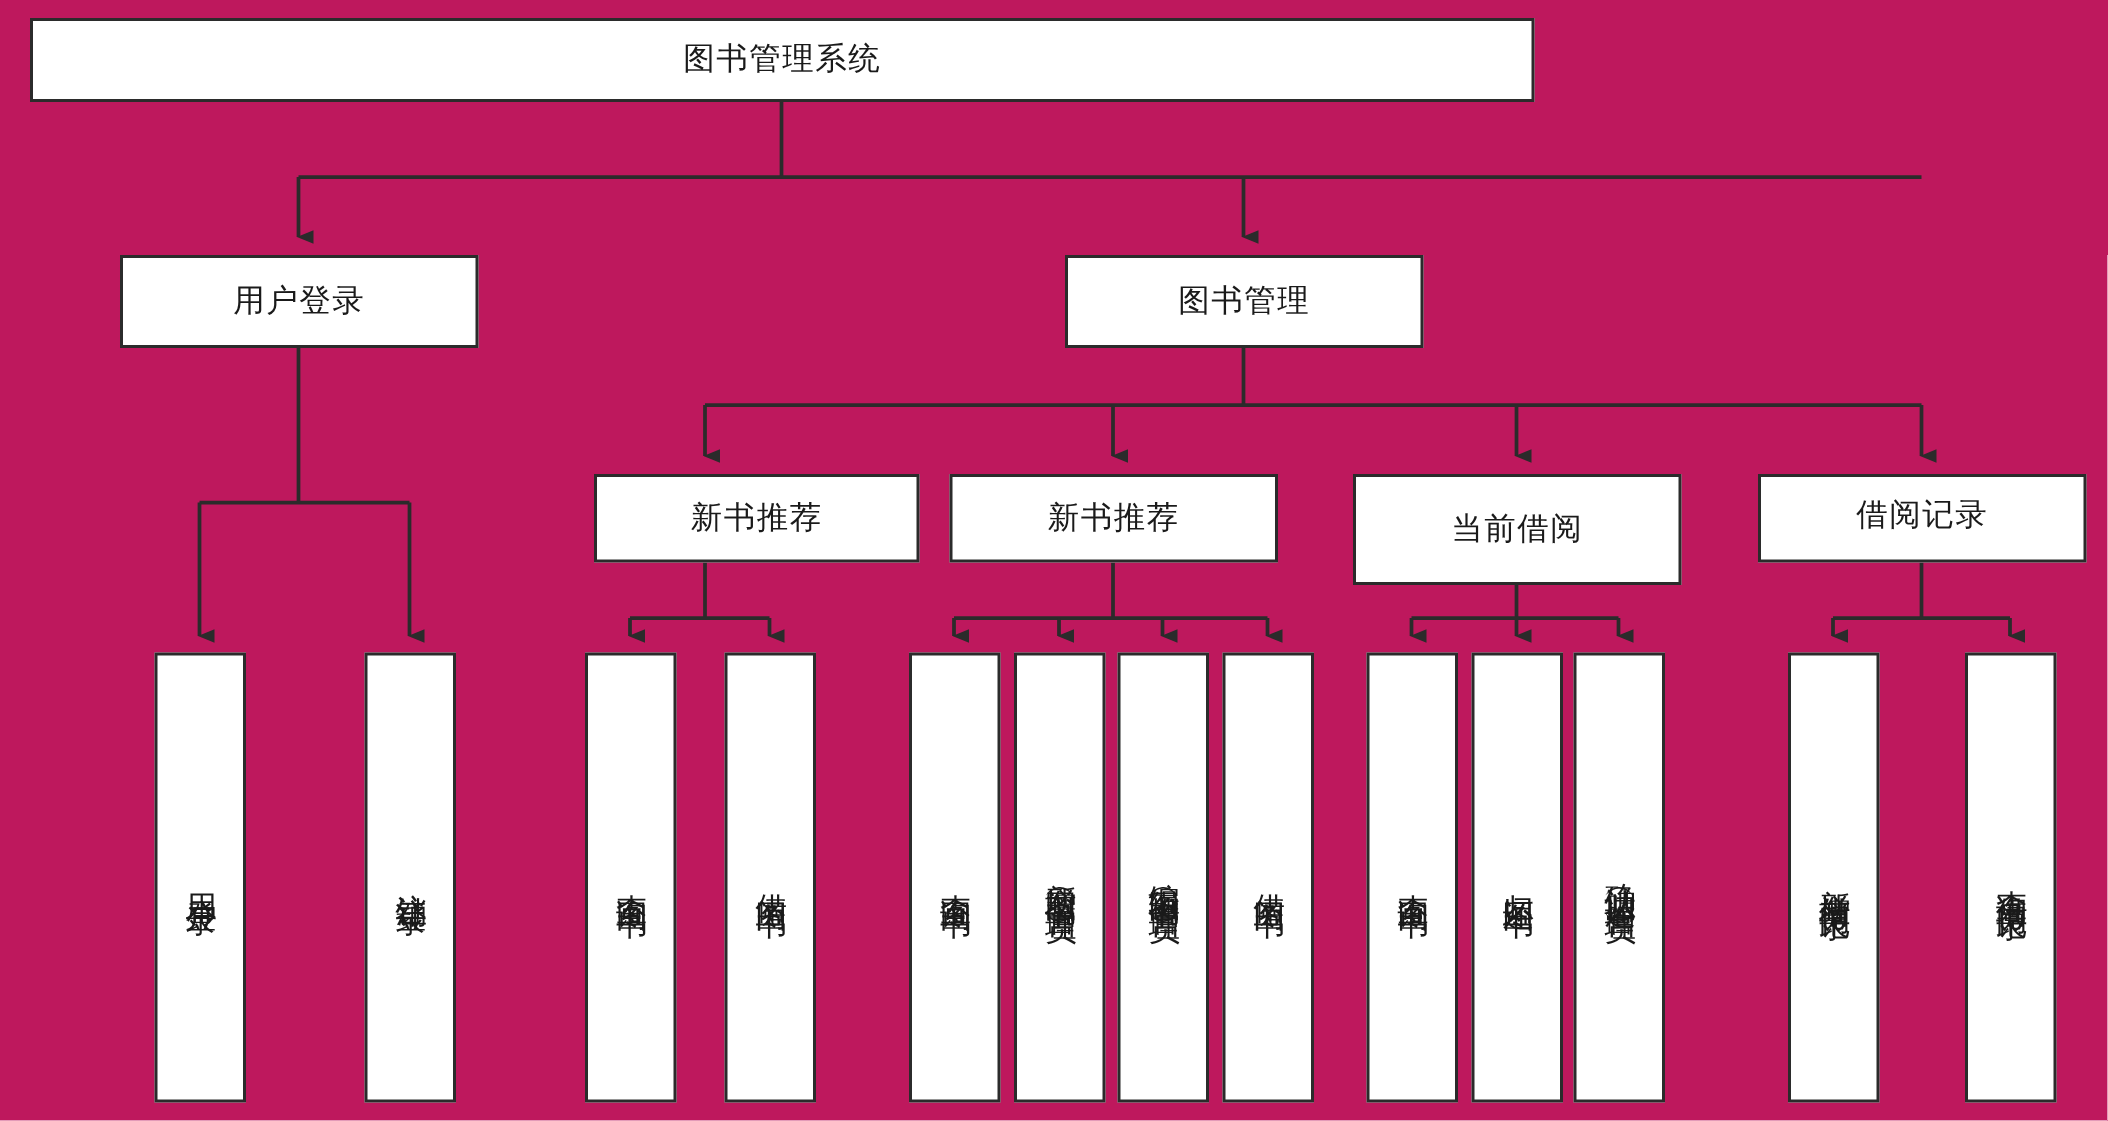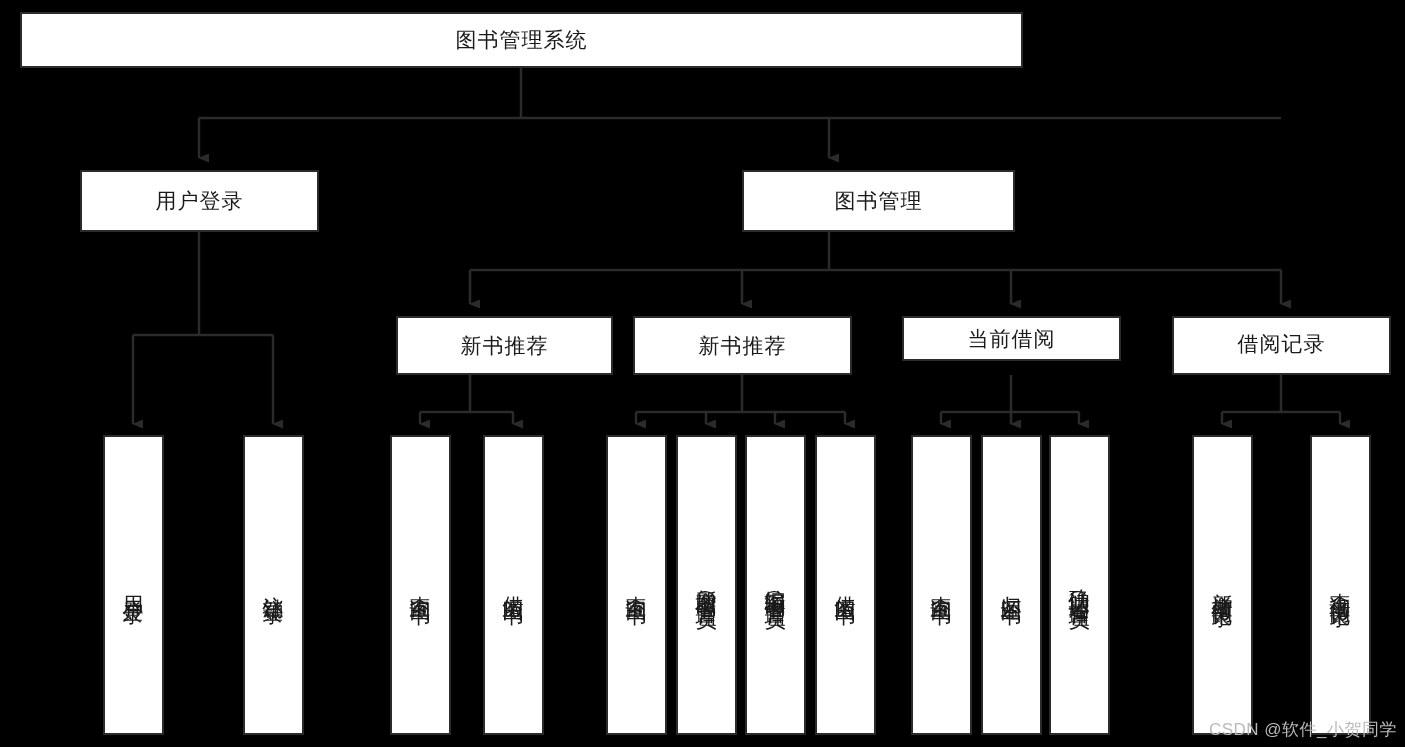--- a/index.html
+++ b/index.html
@@ -4,21 +4,21 @@
 <style>
   html, body {
     margin: 0;
     padding: 0;
     background: #ffffff;
   }
   #canvas {
     position: relative;
     width: 1405px;
     height: 747px;
-    background: #000000;
+    background: #be185d;
     font-family: "Liberation Sans", "DejaVu Sans", sans-serif;
     overflow: hidden;
   }
   svg.edges {
     position: absolute;
     left: 0;
     top: 0;
     width: 1405px;
     height: 747px;
     pointer-events: none;
@@ -117,31 +117,31 @@
     </g>
   </svg>
 
   <div class="node horiz" style="left:20px; top:12px; width:1003px; height:56px;">
     <span>图书管理系统</span>
   </div>
 
   <div class="node horiz" style="left:80px; top:170px; width:239px; height:62px;">
     <span>用户登录</span>
   </div>
-  <div class="node horiz" style="left:742px; top:170px; width:273px; height:62px;">
+  <div class="node horiz" style="left:710px; top:170px; width:239px; height:62px;">
     <span>图书管理</span>
   </div>
 
   <div class="node horiz" style="left:362px; top:316px; width:217px; height:59px;margin-left:34px;">
     <span>新书推荐</span>
   </div>
   <div class="node horiz" style="left:633px; top:316px; width:219px; height:59px;">
     <span>新书推荐</span>
   </div>
-  <div class="node horiz" style="left:902px; top:316px; width:219px; height:45px;">
+  <div class="node horiz" style="left:902px; top:316px; width:219px; height:74px;">
     <span>当前借阅</span>
   </div>
   <div class="node horiz" style="left:1172px; top:316px; width:219px; height:59px;font-family:Liberation Mono, monospace;">
     <span>借阅记录</span>
   </div>
 
   <div class="node vert" style="left:103px; top:435px; width:61px; height:300px;">
     <span class="vtext">用户登录</span>
   </div>
   <div class="node vert" style="left:243px; top:435px; width:61px; height:300px;">
@@ -178,14 +178,13 @@
     <span class="vtext">确认归还（管理员）</span>
   </div>
 
   <div class="node vert" style="left:1192px; top:435px; width:61px; height:300px;">
     <span class="vtext">新增借阅记录</span>
   </div>
   <div class="node vert" style="left:1310px; top:435px; width:61px; height:300px;">
     <span class="vtext">查询借阅记录</span>
   </div>
 
-  <div id="watermark">CSDN @软件_小贺同学</div>
 </div>
 
 </body></html>

